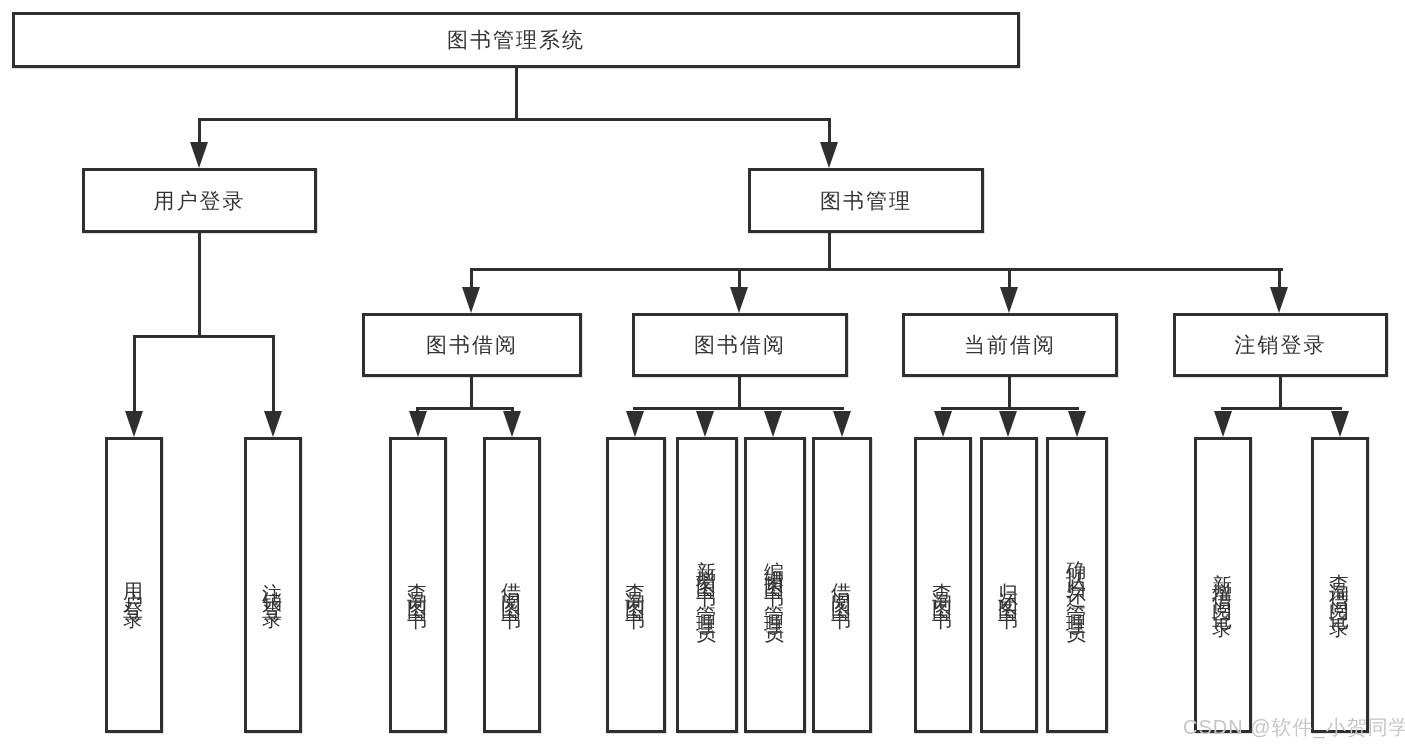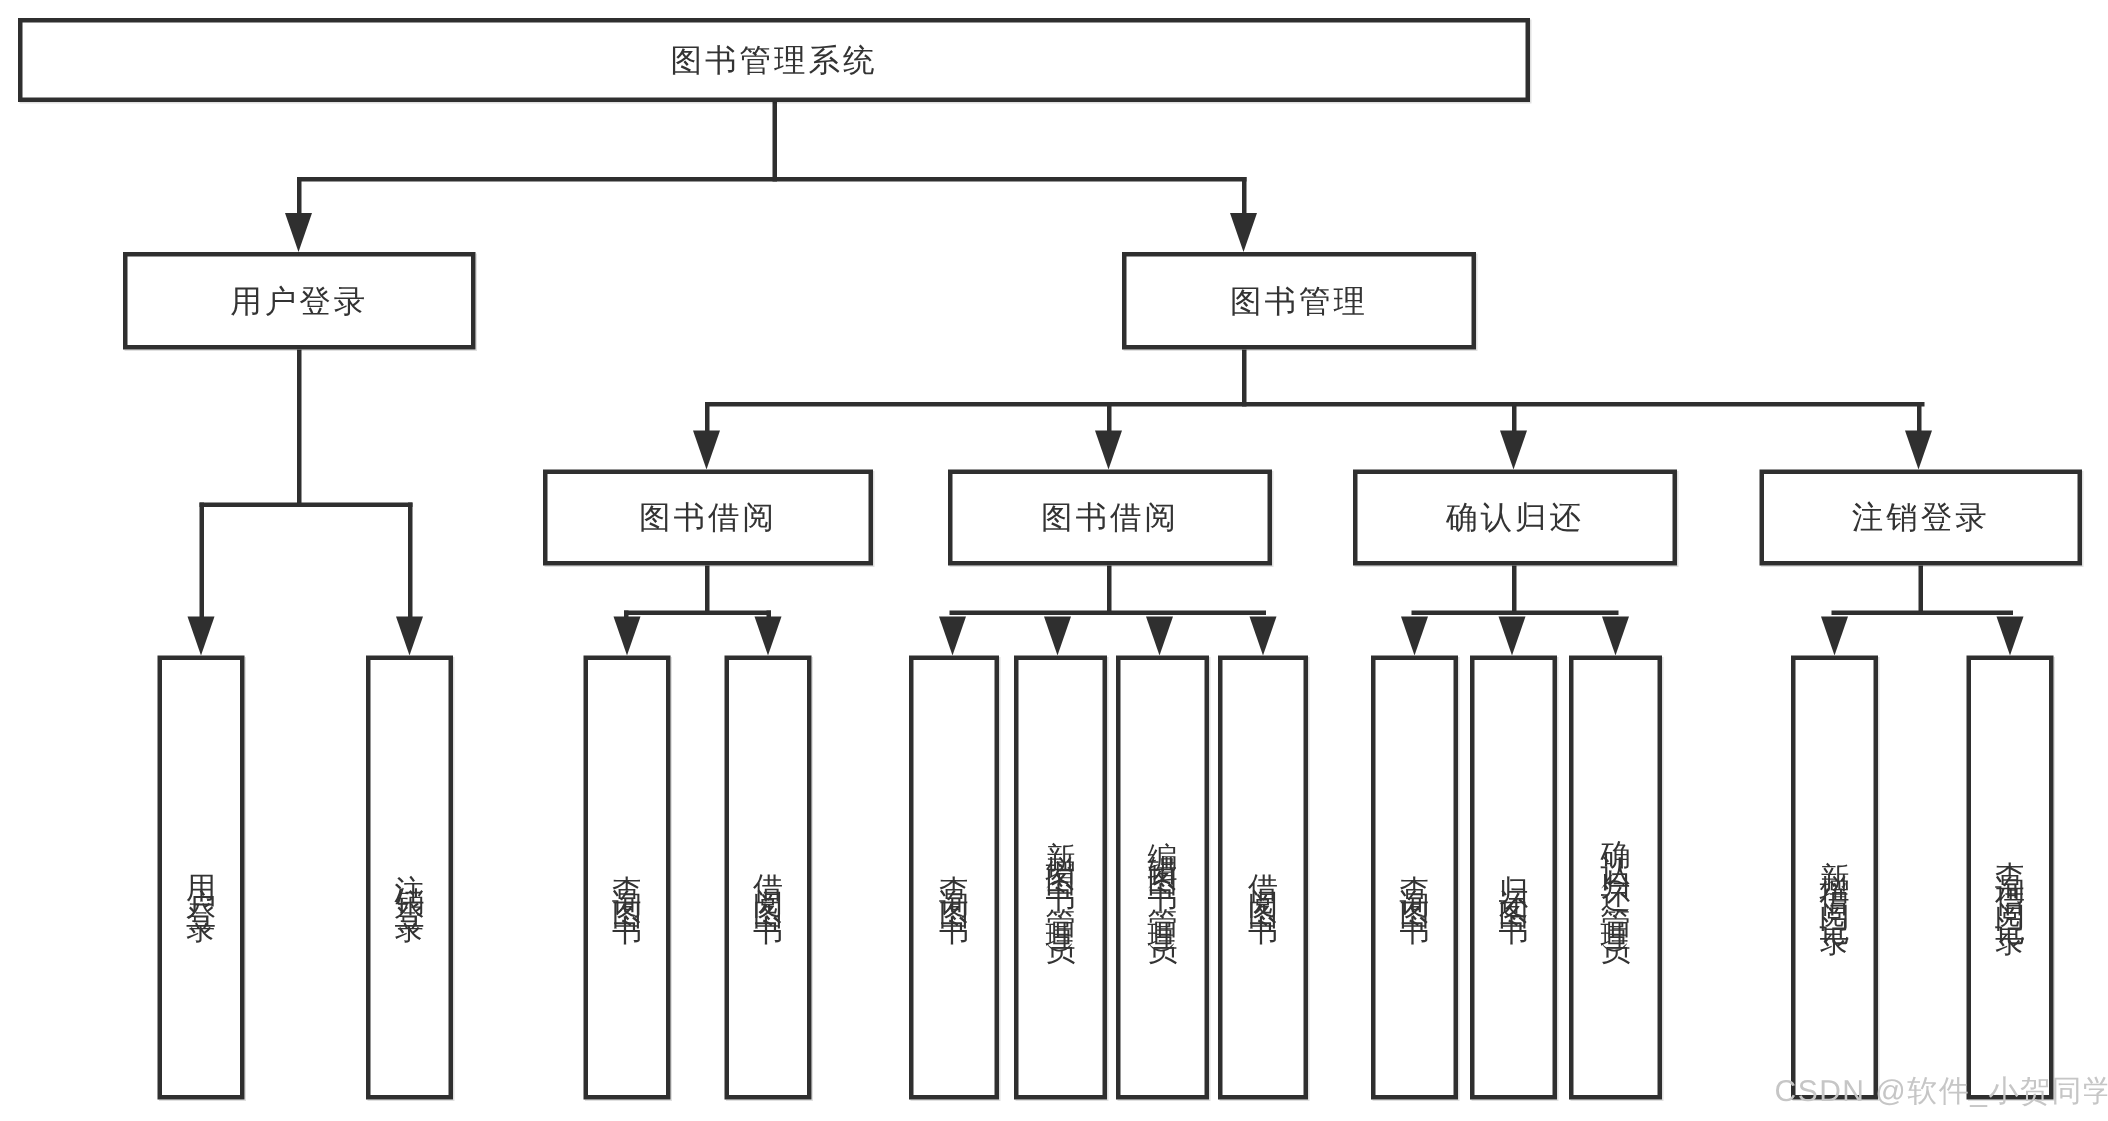--- a/index.html
+++ b/index.html
@@ -87,21 +87,21 @@
   <div class="vl" style="left:1278px;top:268px;height:22px;"></div>
   <div class="ah" style="left:1270px;top:287px;"></div>
 
   <div class="hbox" style="left:362px;top:313px;width:220px;height:64px;">
     <span>图书借阅</span>
   </div>
   <div class="hbox" style="left:632px;top:313px;width:216px;height:64px;">
     <span>图书借阅</span>
   </div>
   <div class="hbox" style="left:902px;top:313px;width:216px;height:64px;">
-    <span>确认归还</span>
+    <span>当前借阅</span>
   </div>
   <div class="hbox" style="left:1173px;top:313px;width:215px;height:64px;">
     <span>注销登录</span>
   </div>
 
   <div class="vl" style="left:470px;top:375px;height:35px;"></div>
   <div class="hl" style="left:416px;top:407px;width:98px;"></div>
   <div class="vl" style="left:416px;top:407px;height:8px;"></div>
   <div class="ah" style="left:409px;top:411px;"></div>
   <div class="vl" style="left:511px;top:407px;height:8px;"></div>

